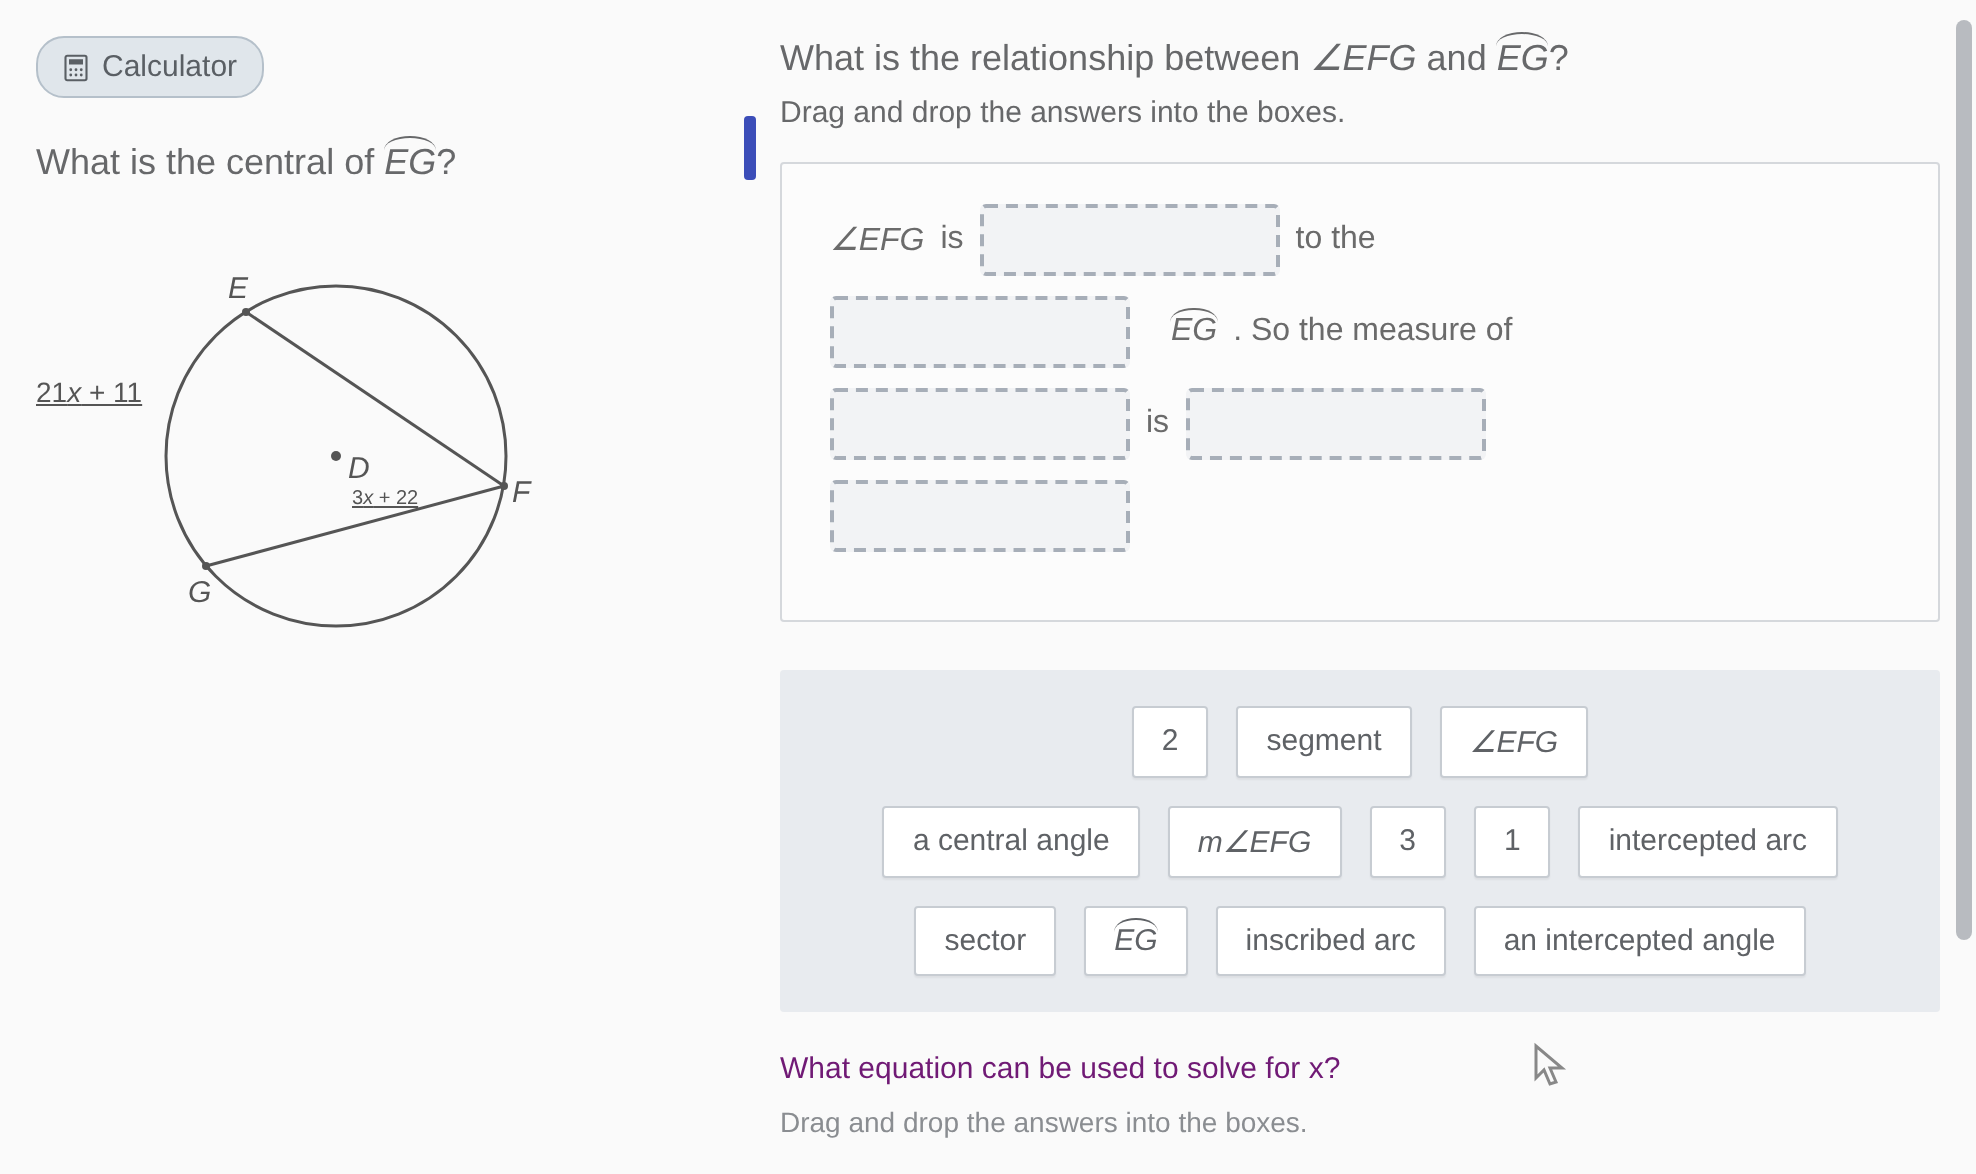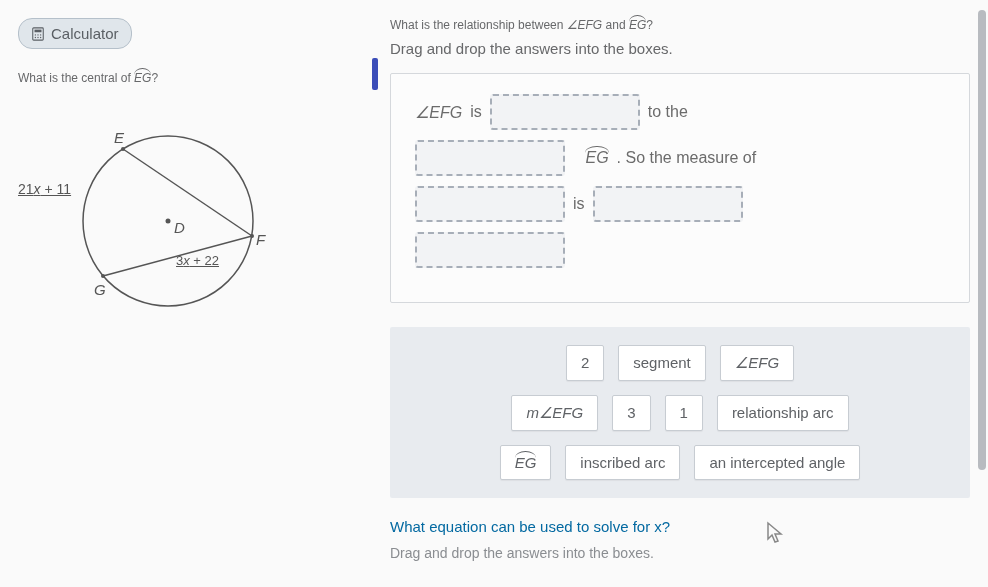--- a/index.html
+++ b/index.html
@@ -33,21 +33,21 @@
       background: #e0e6eb;
       border: 1px solid #b5c0ca;
       border-radius: 14px;
       padding: 6px 12px;
       font-size: 15px;
       color: #5a5f64;
       cursor: pointer;
       margin-bottom: 22px;
     }
     .calc-icon { width: 14px; height: 14px; }
-    .q-text { font-size: 12px; color: #67686a; margin-bottom: 16px; }
+    .q-text { font-size: 18px; color: #67686a; margin-bottom: 16px; }
     .ital { font-style: italic; }
     .arc-over { position: relative; display: inline-block; }
     .arc-over::before {
       content: "";
       position: absolute;
       top: -3px; left: 0; right: 0;
       height: 6px;
       border-top: 1.5px solid currentColor;
       border-radius: 50% 50% 0 0 / 100% 100% 0 0;
     }
@@ -92,21 +92,21 @@
       background: #fff;
       border: 1px solid #c7ccd2;
       padding: 8px 14px;
       font-size: 15px;
       color: #5f6266;
       cursor: grab;
       border-radius: 2px;
       box-shadow: 0 1px 1px rgba(0,0,0,0.05);
       white-space: nowrap;
     }
-    .subq { font-size: 15px; color: #0369a1; margin-top: 20px; }
+    .subq { font-size: 15px; color: #701a75; margin-top: 20px; }
     .subq2 { font-size: 14px; color: #8a8d91; margin-top: 10px; }
     .scroll-ind {
       position: absolute;
       right: 2px; top: 10px;
       width: 8px; height: 460px;
       background: #b8bbc0;
       border-radius: 4px;
     }
     .cursor {
       position: absolute;
@@ -151,21 +151,21 @@
         <circle cx="234" cy="135" r="2" fill="#555"></circle>
         <circle cx="85" cy="175" r="2" fill="#555"></circle>
       </svg>
       <span class="lbl" style="left:96px;top:28px;">E</span>
       <span class="lbl" style="left:156px;top:118px;">D</span>
       <span class="lbl" style="left:238px;top:130px;">F</span>
       <span class="lbl" style="left:76px;top:180px;">G</span>
       <span class="lbl num" style="left:0px;top:80px;font-size:14px;">
         <span>21</span><span class="ital">x</span><span> + 11</span>
       </span>
-      <span class="lbl num" style="left:158px;top:152px;font-size:13px;">
+      <span class="lbl num" style="left:158px;top:136px;font-size:10px;">
         <span>3</span><span class="ital">x</span><span> + 22</span>
       </span>
     </div>
   </div>
 
   <div class="right-col">
     <div class="accent-bar"></div>
 
     <div class="q-text" style="margin-bottom:8px;">
       <span>What is the relationship between </span><span class="ital">∠EFG</span><span> and </span><span class="arc-over ital">EG</span><span>?</span>
@@ -196,26 +196,28 @@
     </div>
 
     <div class="bank">
       <div class="bank-rows">
         <div class="bank-row">
           <div class="tile">2</div>
           <div class="tile">segment</div>
           <div class="tile ital">∠EFG</div>
         </div>
         <div class="bank-row">
+          <div class="tile">a central angle</div>
           <div class="tile ital">m∠EFG</div>
           <div class="tile">3</div>
           <div class="tile">1</div>
-          <div class="tile">relationship arc</div>
+          <div class="tile">intercepted arc</div>
         </div>
         <div class="bank-row">
+          <div class="tile">sector</div>
           <div class="tile"><span class="arc-over ital">EG</span></div>
           <div class="tile">inscribed arc</div>
           <div class="tile">an intercepted angle</div>
         </div>
       </div>
     </div>
 
     <div class="subq">What equation can be used to solve for x?</div>
     <div class="subq2">Drag and drop the answers into the boxes.</div>
 

